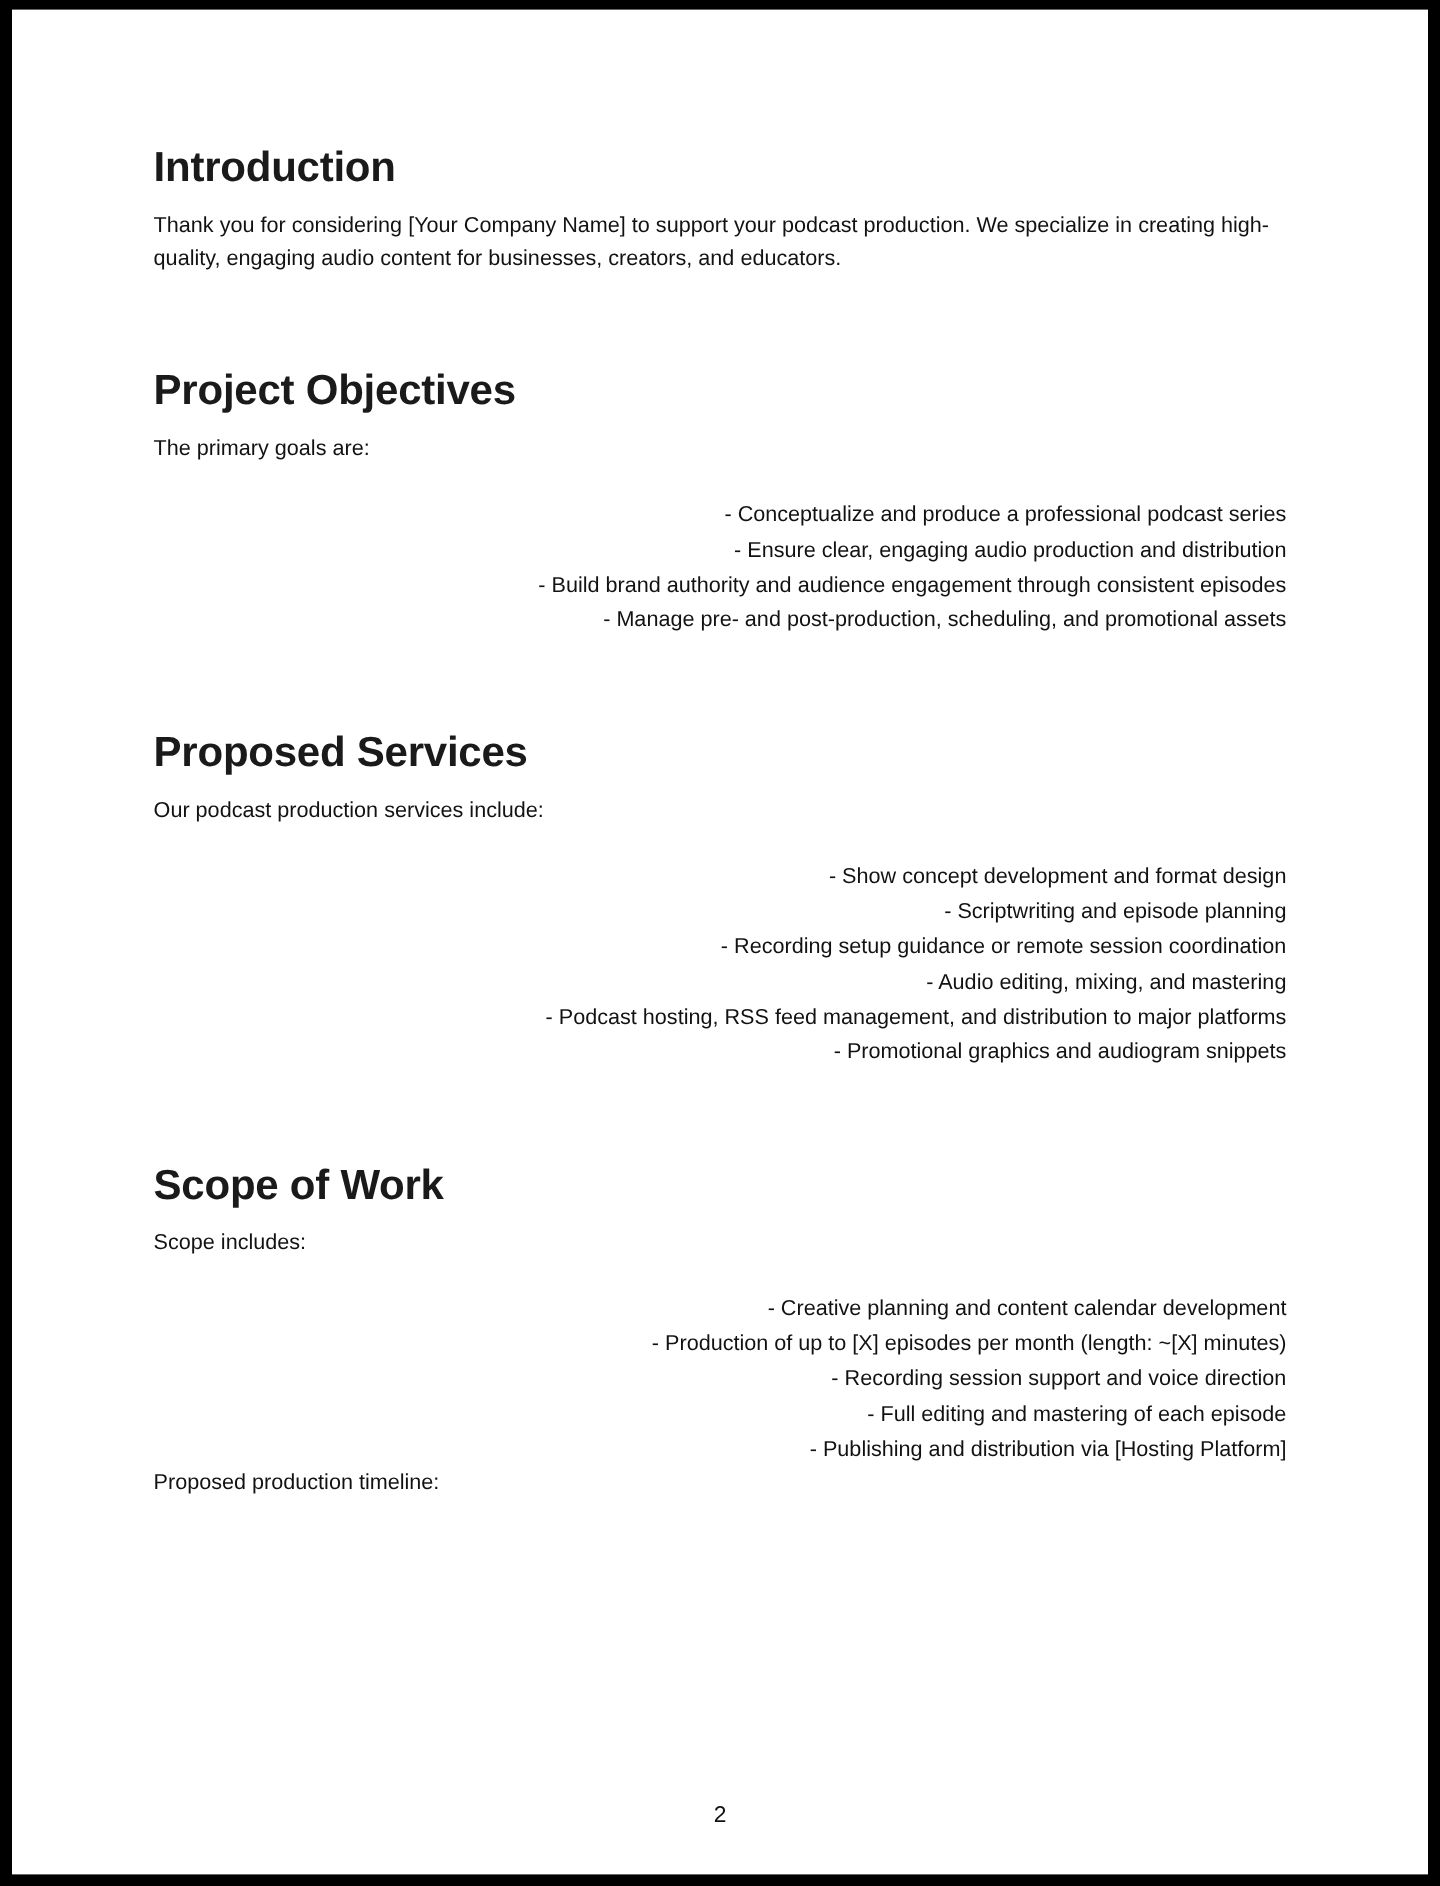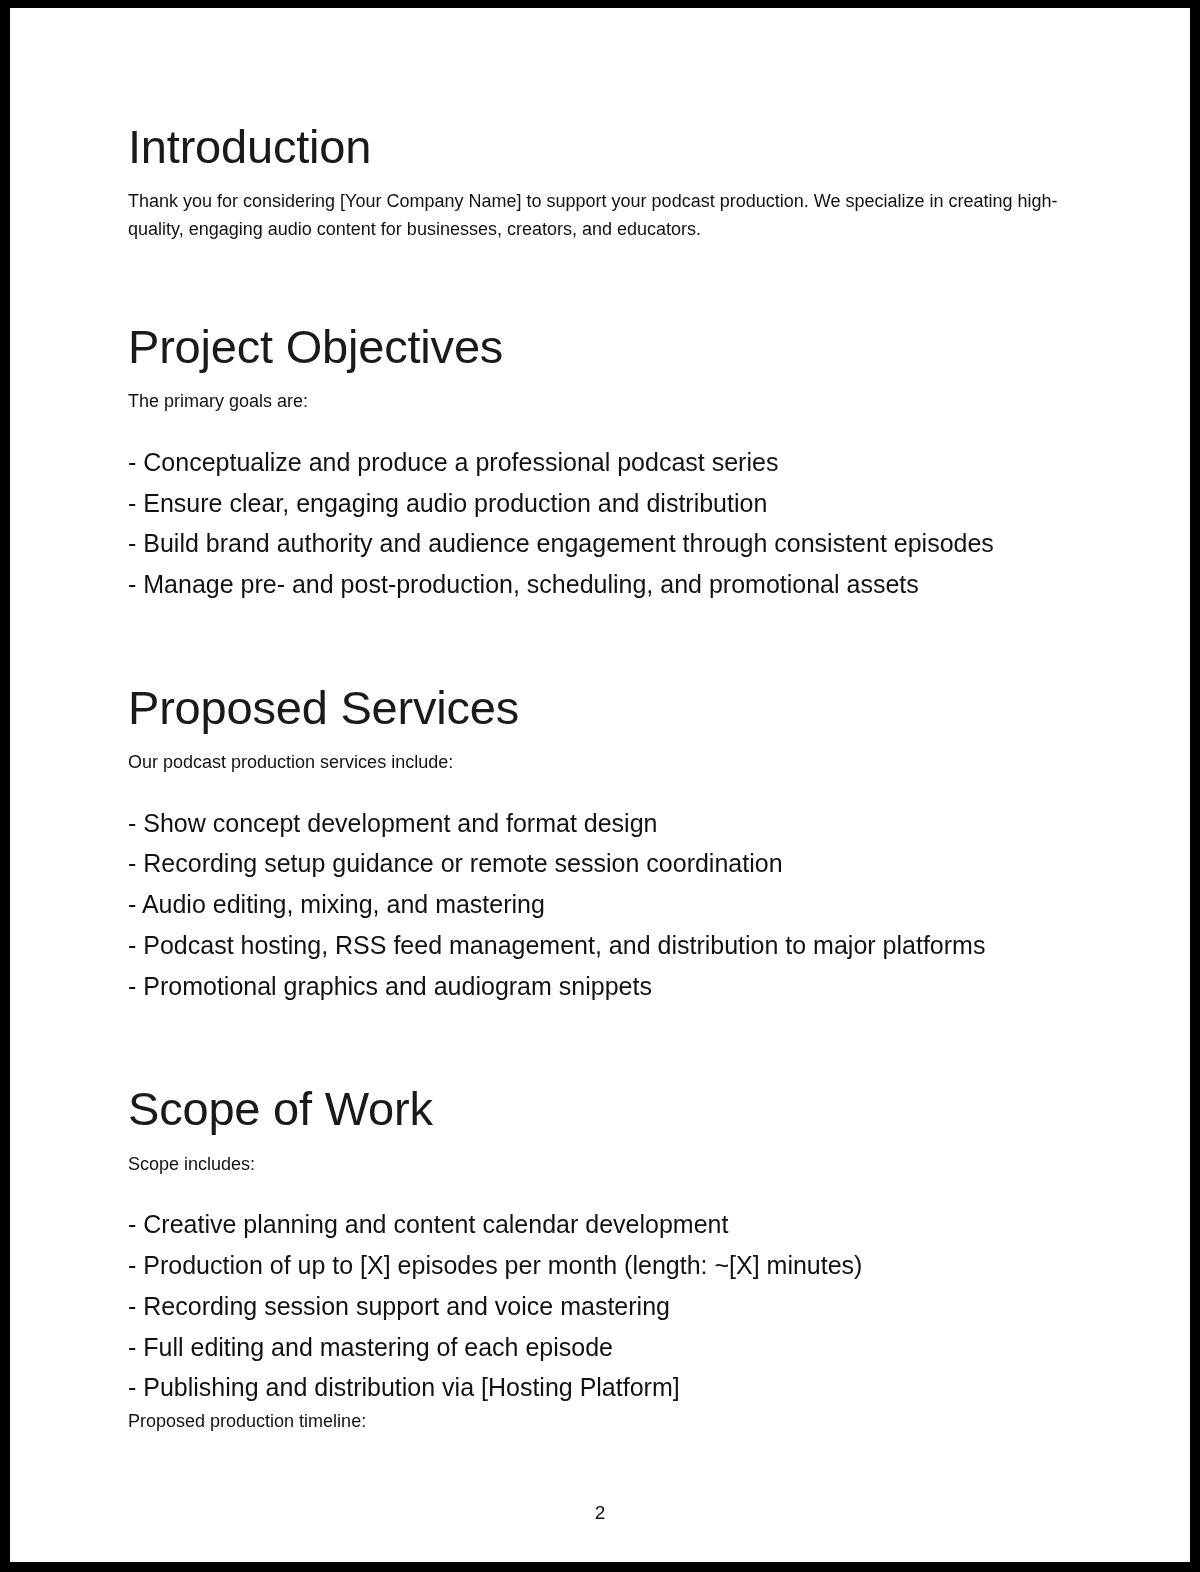--- a/index.html
+++ b/index.html
@@ -26,22 +26,22 @@
   .page {
     position: relative;
     width: 100%;
     height: 100%;
     background: #ffffff;
     box-sizing: border-box;
     padding: 112px 118px 0 118px;
     overflow: hidden;
   }
   h1.doc-h {
-    font-size: 47px;
-    font-weight: 400;
+    font-size: 35px;
+    font-weight: 700;
     line-height: 1.15;
     color: #1a1a1a;
     margin: 0 0 14px 0;
     letter-spacing: -0.2px;
   }
   h1.doc-h.spaced {
     margin-top: 76px;
   }
   p.para {
     font-size: 18px;
@@ -51,25 +51,26 @@
   }
   p.para + p.para {
     margin-top: 26px;
   }
   .bullets {
     margin: 26px 0 0 0;
     padding: 0;
     list-style: none;
   }
   .bullets li {
-    font-size: 25px;
+    font-size: 18px;
     line-height: 1.63;
     color: #121212;
     margin: 0;
     white-space: pre;
+    text-align: right;
   }
   .page-number {
     position: absolute;
     left: 0;
     right: 0;
     bottom: 38px;
     text-align: center;
     font-size: 19px;
     color: #121212;
   }
@@ -97,34 +98,35 @@
         <li>- Build brand authority and audience engagement through consistent episodes</li>
         <li>- Manage pre- and post-production, scheduling, and promotional assets</li>
       </ul>
     </div>
 
     <div class="section">
       <h1 class="doc-h spaced">Proposed Services</h1>
       <p class="para">Our podcast production services include:</p>
       <ul class="bullets">
         <li>- Show concept development and format design</li>
+        <li>- Scriptwriting and episode planning</li>
         <li>- Recording setup guidance or remote session coordination</li>
         <li>- Audio editing, mixing, and mastering</li>
         <li>- Podcast hosting, RSS feed management, and distribution to major platforms</li>
         <li>- Promotional graphics and audiogram snippets</li>
       </ul>
     </div>
 
     <div class="section">
       <h1 class="doc-h spaced">Scope of Work</h1>
       <p class="para">Scope includes:</p>
       <ul class="bullets">
         <li>- Creative planning and content calendar development</li>
         <li>- Production of up to [X] episodes per month (length: ~[X] minutes)</li>
-        <li>- Recording session support and voice mastering</li>
+        <li>- Recording session support and voice direction</li>
         <li>- Full editing and mastering of each episode</li>
         <li>- Publishing and distribution via [Hosting Platform]</li>
       </ul>
     </div>
 
     <div class="section">
       <p class="para">Proposed production timeline:</p>
     </div>
 
     <div class="page-number">2</div>

